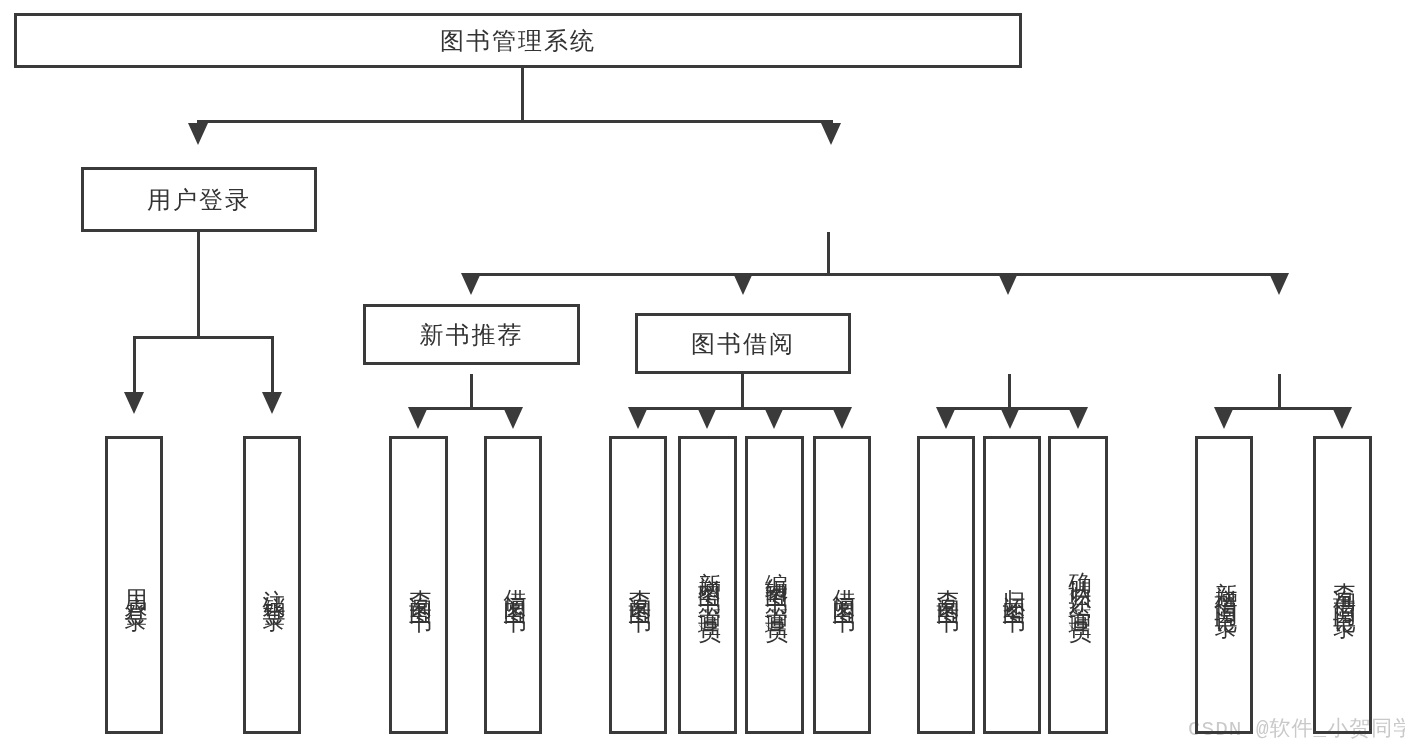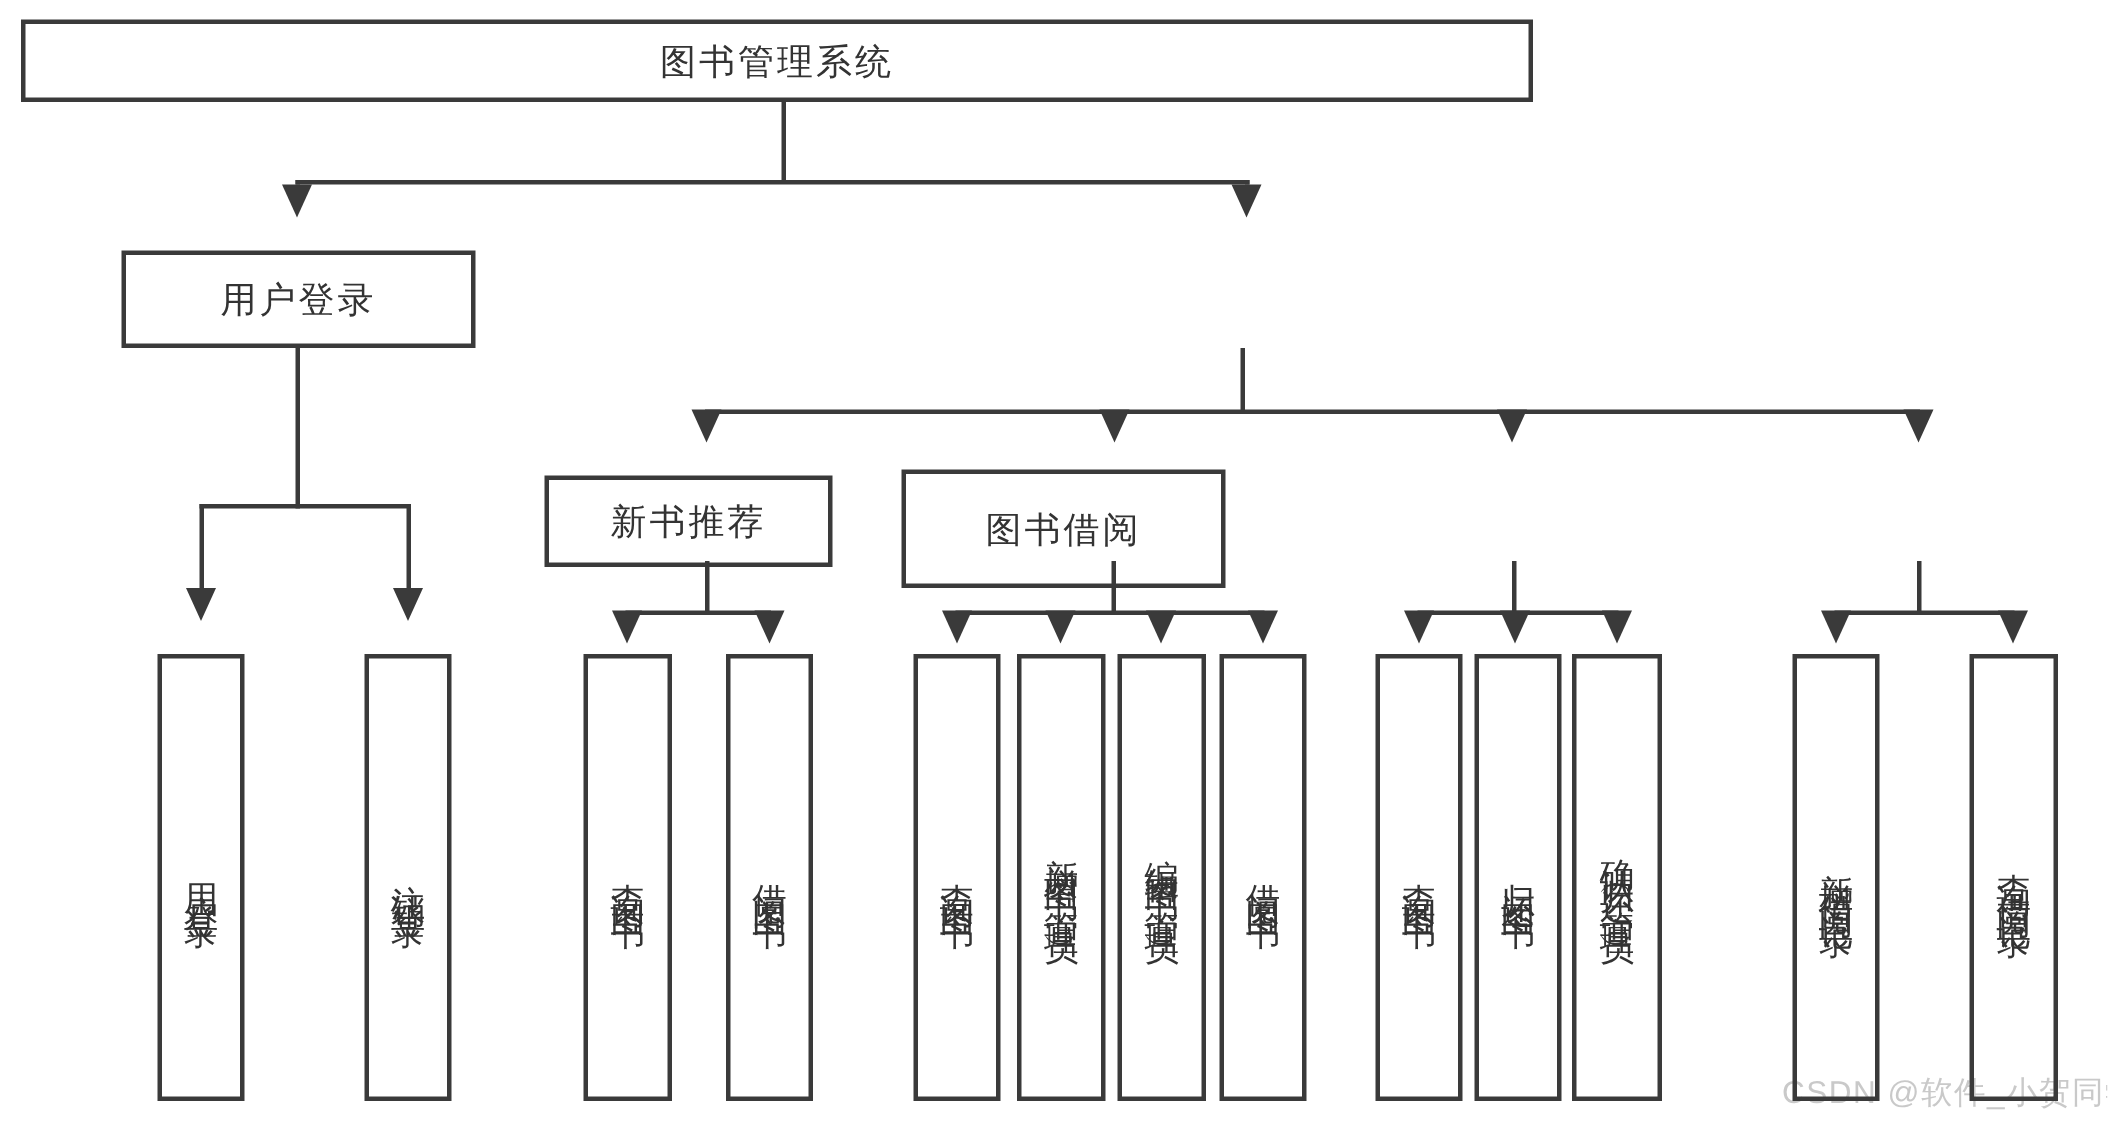--- a/index.html
+++ b/index.html
@@ -7,21 +7,21 @@
     --text:#333333;
     --bg:#ffffff;
     --wm:#c9c9c9;
   }
   html,body{margin:0;padding:0;background:var(--bg);}
   .canvas{
     position:relative;
     width:1405px;height:747px;
     background:var(--bg);
     overflow:hidden;
-    font-family:Liberation Sans, sans-serif;
+    font-family:Liberation Mono, monospace;
   }
   .box{
     position:absolute;
     box-sizing:border-box;
     border:3px solid var(--line);
     background:transparent;
     display:flex;align-items:center;justify-content:center;
     color:var(--text);
     z-index:2;
   }
@@ -109,24 +109,24 @@
   </div>
   <div class="arrow" style="left:998px;top:273px;height:41px">
     <div class="shaft"></div>
     <div class="head"></div>
   </div>
   <div class="arrow" style="left:1269px;top:273px;height:41px">
     <div class="shaft"></div>
     <div class="head"></div>
   </div>
 
-  <div class="box hbox" style="left:363px;top:317px;width:192px;height:61px">
+  <div class="box hbox" style="left:363px;top:304px;width:217px;height:61px">
     <span>新书推荐</span>
   </div>
-  <div class="box hbox" style="left:601px;top:313px;width:216px;height:79px">
+  <div class="box hbox" style="left:635px;top:313px;width:216px;height:61px">
     <span>图书借阅</span>
   </div>
 
   <div class="vline" style="left:470px;top:374px;height:36px"></div>
   <div class="vline" style="left:741px;top:374px;height:36px"></div>
   <div class="vline" style="left:1008px;top:374px;height:36px"></div>
   <div class="vline" style="left:1278px;top:374px;height:36px"></div>
 
   <div class="hline" style="left:417px;top:407px;width:97px"></div>
   <div class="hline" style="left:637px;top:407px;width:206px"></div>

